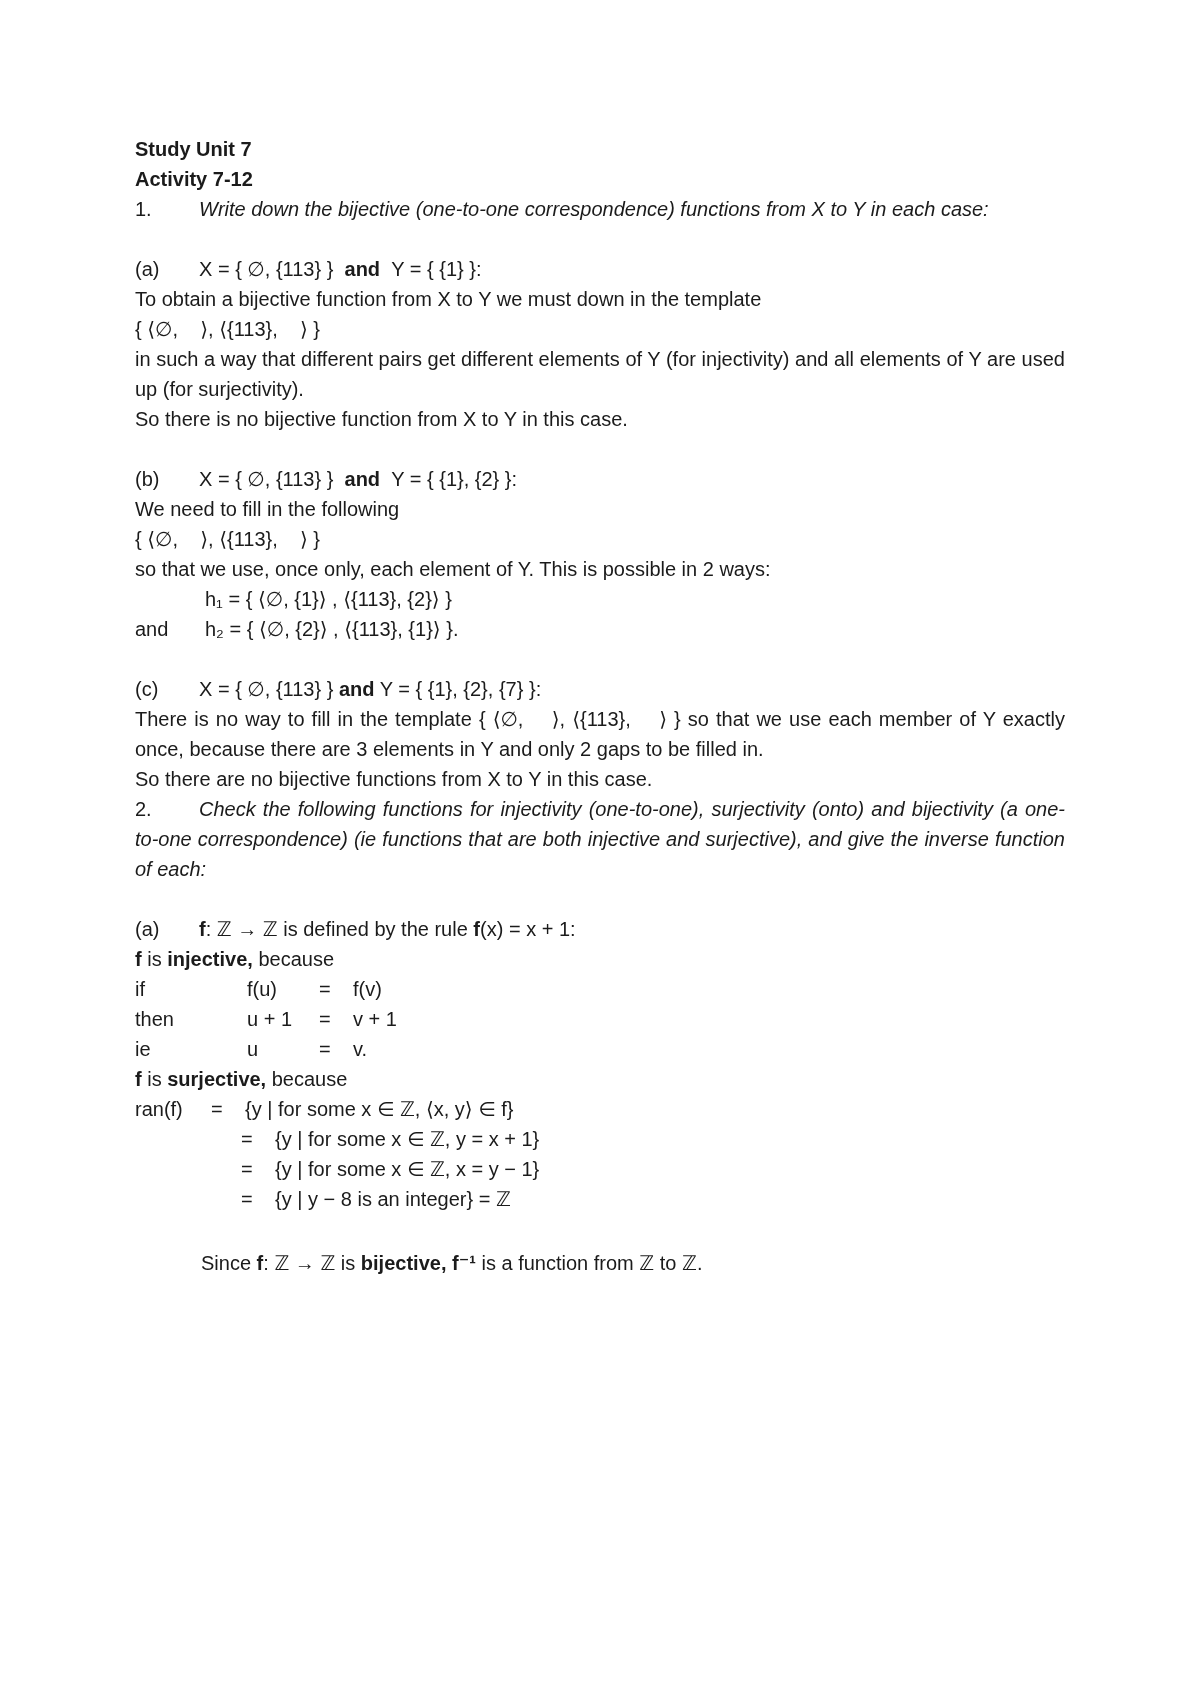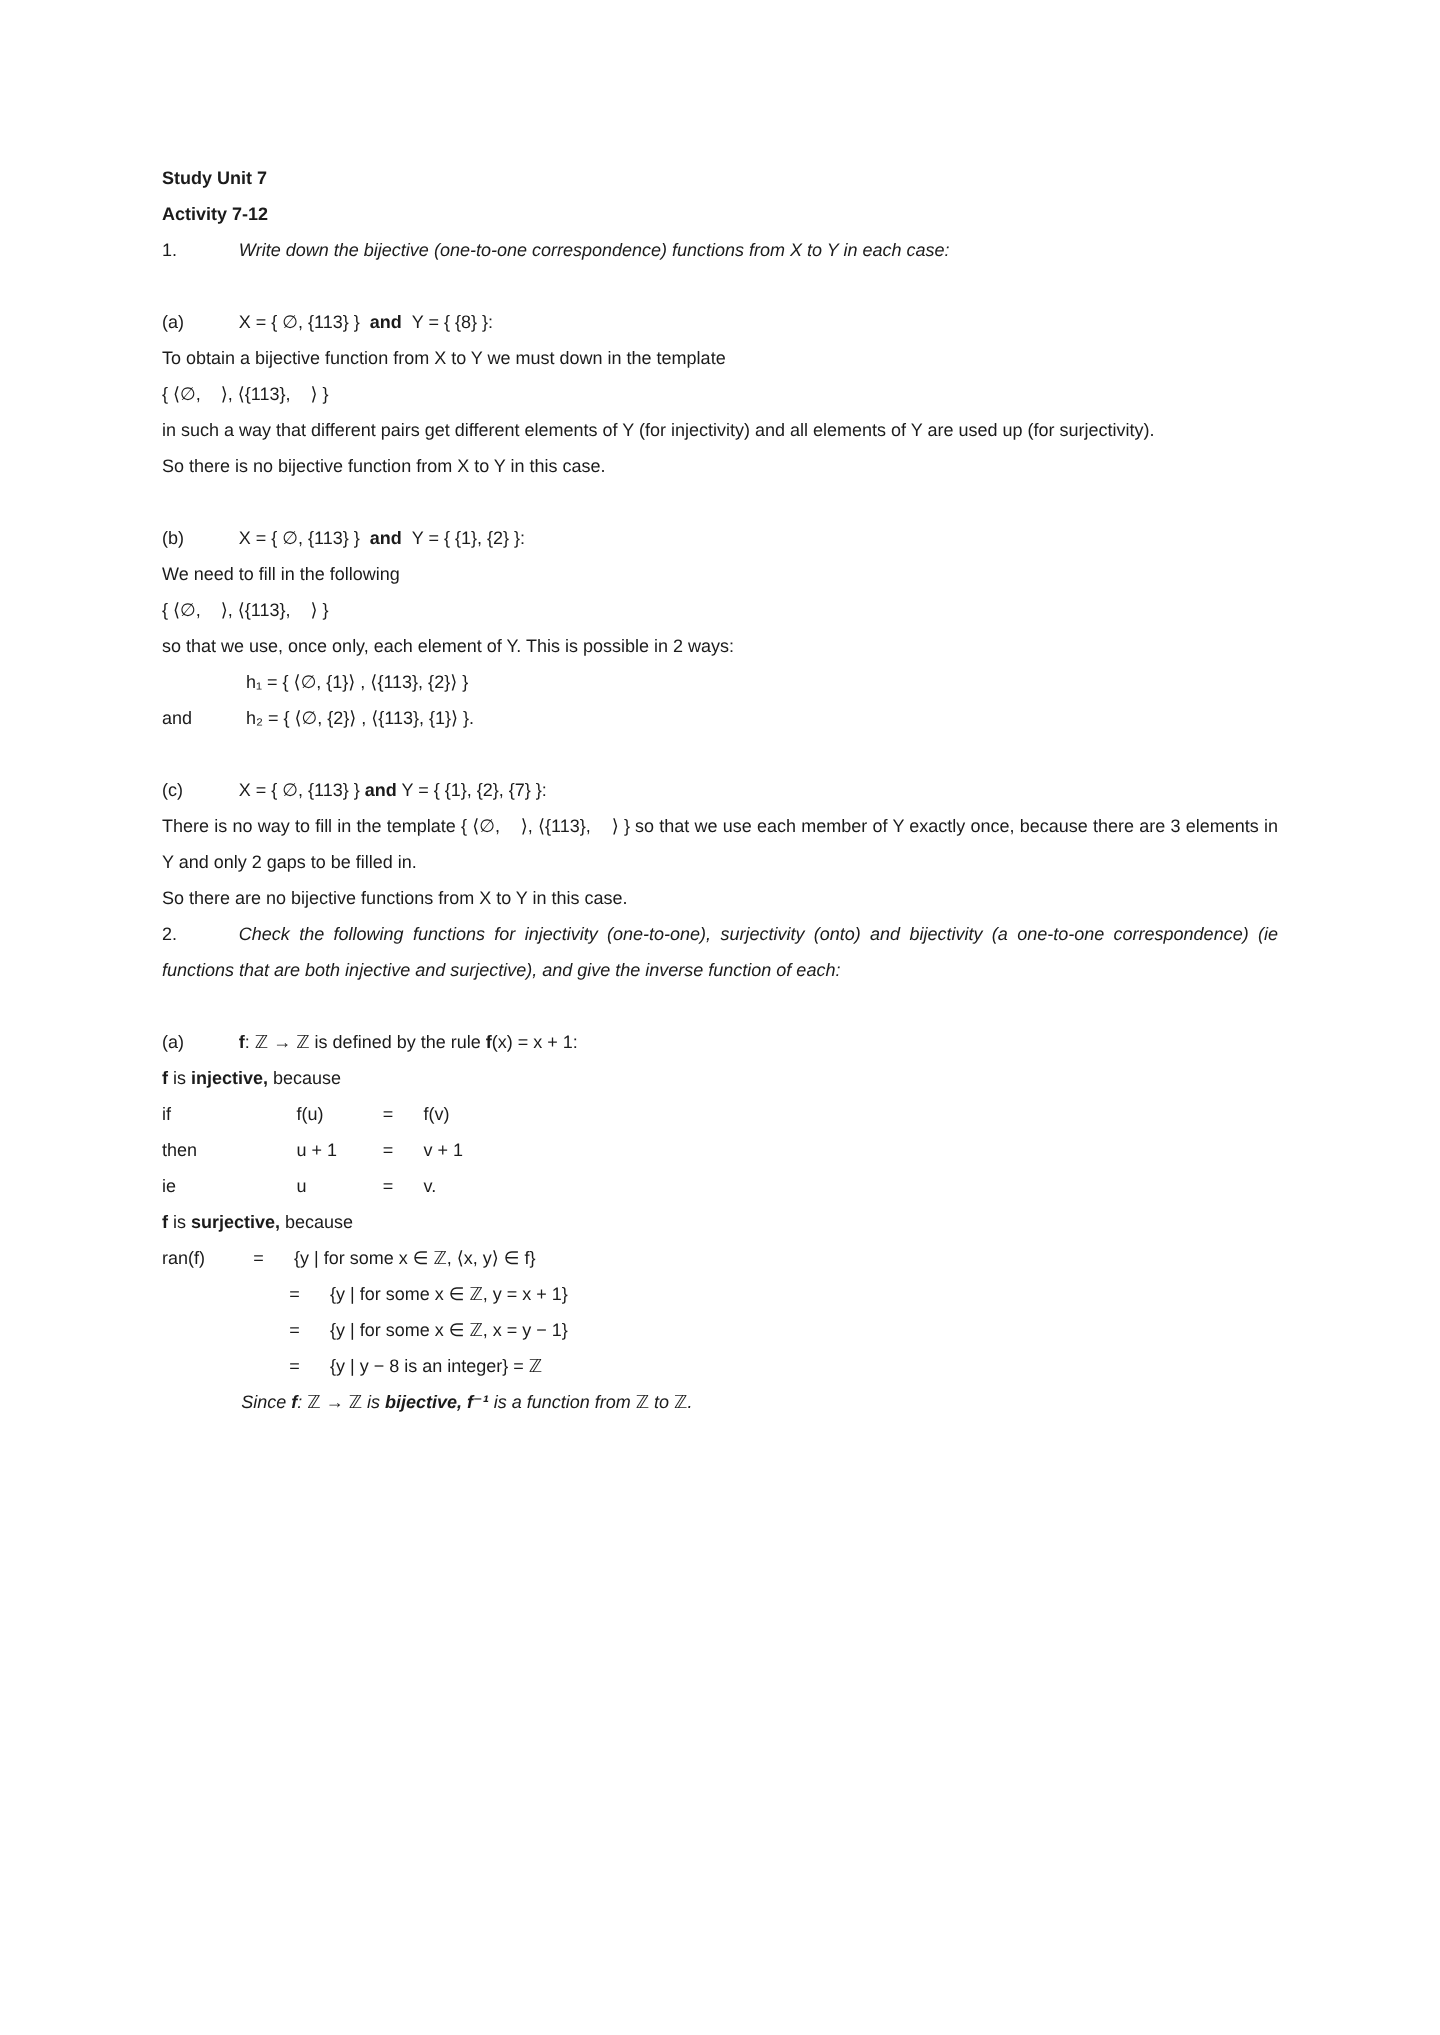--- a/index.html
+++ b/index.html
@@ -11,50 +11,50 @@
     overflow: hidden;
   }
   body {
     color: #1b1b1b;
     font-family: "Liberation Sans", "DejaVu Sans", sans-serif;
     font-size: 20px;
     line-height: 30px;
     -webkit-font-smoothing: antialiased;
   }
   .page { padding: 134px 135px 0 135px; }
-  h1, h2, p { margin: 0; font-size: 15px; }
+  h1, h2, p { margin: 0; font-size: 20px; }
   h1, h2 { font-weight: bold; }
   .gap  { }
   .part { margin-top: 30px; }
   .just { text-align: justify; }
   .i { font-style: italic; }
   .b { font-weight: bold; }
   .qnum   { display: inline-block; width: 64px; font-style: normal; }
   .plabel { display: inline-block; width: 64px; }
   .hlabel { display: inline-block; width: 70px; }
   .eqrow  { display: flex; align-items: center; }
   .c-label { display: inline-block; width: 112px; flex: 0 0 112px; }
   .c-lhs   { display: inline-block; width: 72px;  flex: 0 0 72px; }
   .c-eq    { display: inline-block; width: 34px;  flex: 0 0 34px; }
   .r-label { display: inline-block; width: 76px;  flex: 0 0 76px; }
   .r-label.wide { width: 106px; flex: 0 0 106px; }
-  .since { padding-left: 66px; font-style: italic; }
+  .since { margin-top: 34px; padding-left: 66px; }
 </style>
 </head>
 <body>
 
 <main class="page">
 
   <h1>Study Unit 7</h1>
   <h2 class="gap">Activity 7-12</h2>
 
   <p class="gap just"><span class="qnum">1.</span><span class="i">Write down the bijective (one-to-one correspondence) functions from X to Y in each case:</span></p>
 
   <div class="part">
-    <p><span class="plabel">(a)</span><span><span>X = { ∅, {113} }</span><span class="b">&nbsp; and &nbsp;</span><span>Y = { {8} }:</span></span></p>
+    <p><span class="plabel">(a)</span><span><span>X = { ∅, {113} }</span><span class="b">&nbsp; and &nbsp;</span><span>Y = { {1} }:</span></span></p>
     <p>To obtain a bijective function from X to Y we must down in the template</p>
     <p>{ ⟨∅,&nbsp;&nbsp;&nbsp;&nbsp;⟩, ⟨{113},&nbsp;&nbsp;&nbsp;&nbsp;⟩ }</p>
     <p class="just">in such a way that different pairs get different elements of Y (for injectivity) and all elements of Y are used up (for surjectivity).</p>
     <p>So there is no bijective function from X to Y in this case.</p>
   </div>
 
   <div class="part">
     <p><span class="plabel">(b)</span><span><span>X = { ∅, {113} }</span><span class="b">&nbsp; and &nbsp;</span><span>Y = { {1}, {2} }:</span></span></p>
     <p>We need to fill in the following</p>
     <p>{ ⟨∅,&nbsp;&nbsp;&nbsp;&nbsp;⟩, ⟨{113},&nbsp;&nbsp;&nbsp;&nbsp;⟩ }</p>

